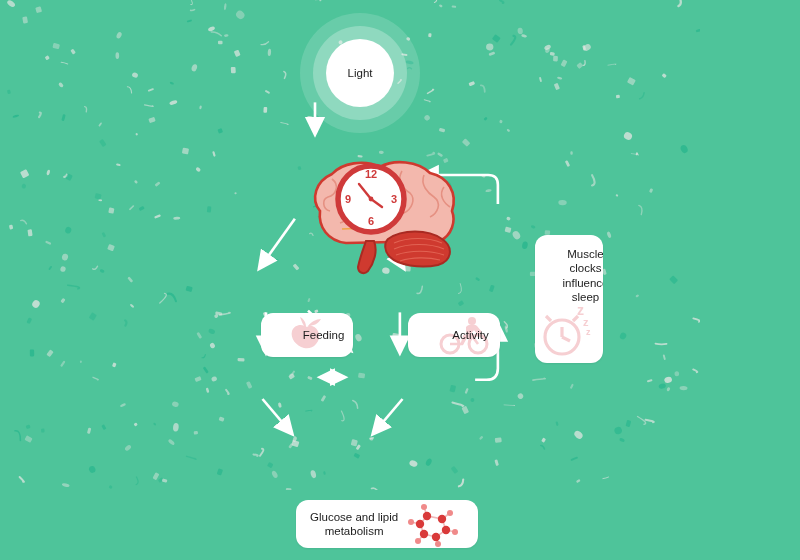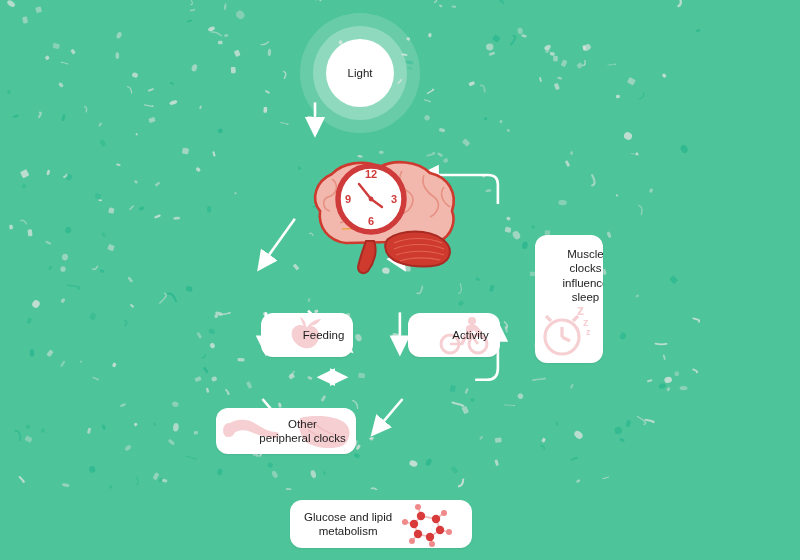--- a/index.html
+++ b/index.html
@@ -26,21 +26,21 @@
               justify-content:center;color:#1c1c1c;font-size:11.5px;z-index:4;}
   #brain{position:absolute;left:302px;top:155px;width:180px;height:120px;}
   #masterlabel{position:absolute;left:315px;top:275px;width:160px;text-align:center;
                color:#1c1c1c;font-size:11.5px;line-height:1.3;white-space:pre-line;}
   #n-feeding{left:261px;top:313px;width:92px;height:44px;}
   #n-activity{left:408px;top:313px;width:92px;height:44px;}
   #n-other{left:216px;top:408px;width:140px;height:46px;}
   #n-muscle{left:403px;top:408px;width:140px;height:46px;}
   #n-sleep{left:535px;top:235px;width:68px;height:128px;}
   #n-sleep .lbl{align-items:flex-start;padding-top:12px;box-sizing:border-box;}
-  #n-gluc{left:290px;top:500px;width:182px;height:48px;}
+  #n-gluc{left:296px;top:500px;width:182px;height:48px;}
   #n-gluc .lbl{justify-content:flex-start;padding-left:14px;box-sizing:border-box;
                text-align:center;width:130px;}
 </style>
 </head>
 <body>
 
 <div id="stage">
 
   <svg id="confetti" viewBox="0 0 800 560">
       <rect x="398.0" y="212.4" width="2.8" height="6.3" rx="1.2" transform="rotate(86 398.0 212.4)" fill="#dfe5e0" opacity="0.37"></rect>
@@ -479,38 +479,20 @@
       <g fill="#f6cfd2">
         <path d="M46,14 C40,10 33,12 31,18 C29,25 35,33 43,35 C47,36 52,35 55,31
                  C61,25 58,15 51,13 C49,12.4 47.5,13 46,14 Z"></path>
         <path d="M45,14 C45,10 43,6 39,4 C41,9 42,12 44,14 Z"></path>
         <path d="M47,13 C50,9 55,6 60,6 C57,11 52,13 47,13 Z"></path>
       </g>
     </svg>
     <div class="lbl">Feeding</div>
   </div>
 
-  <div class="node" id="n-other">
-    <svg class="ico" viewBox="0 0 140 46">
-      <g fill="#f6cfd2">
-        <path d="M10,18 C18,10 32,10 40,16 C48,21 54,24 60,24 C64,24 64,30 59,30
-                 C50,30 42,27 35,24 C28,21 20,22 16,27 C12,31 6,28 8,23 Z"></path>
-        <ellipse cx="13" cy="22" rx="6" ry="7"></ellipse>
-        <path d="M84,10 C100,6 122,8 130,16 C136,22 134,34 126,38
-                 C116,42 98,40 90,34 C84,29 82,18 84,10 Z"></path>
-        <path d="M86,12 C94,9 104,8 112,9 L104,22 C98,20 90,17 86,12 Z" opacity=".55"></path>
-      </g>
-      <g stroke="#eeb9bd" stroke-width="1.2" fill="none" opacity=".9">
-        <path d="M96,14 C104,20 112,26 124,28"></path>
-        <path d="M92,22 C100,27 110,33 120,35"></path>
-      </g>
-    </svg>
-    <div class="lbl">Other
-peripheral clocks</div>
-  </div>
 
 
   <div class="node" id="n-sleep">
     <svg class="ico" viewBox="0 0 68 128">
       <g fill="none" stroke="#f6cfd2" stroke-width="3.2">
         <circle cx="27" cy="102" r="17"></circle>
         <path d="M16,86 L11,81"></path>
         <path d="M38,86 L43,81"></path>
         <path d="M27,102 L27,92"></path>
         <path d="M27,102 L35,106"></path>

